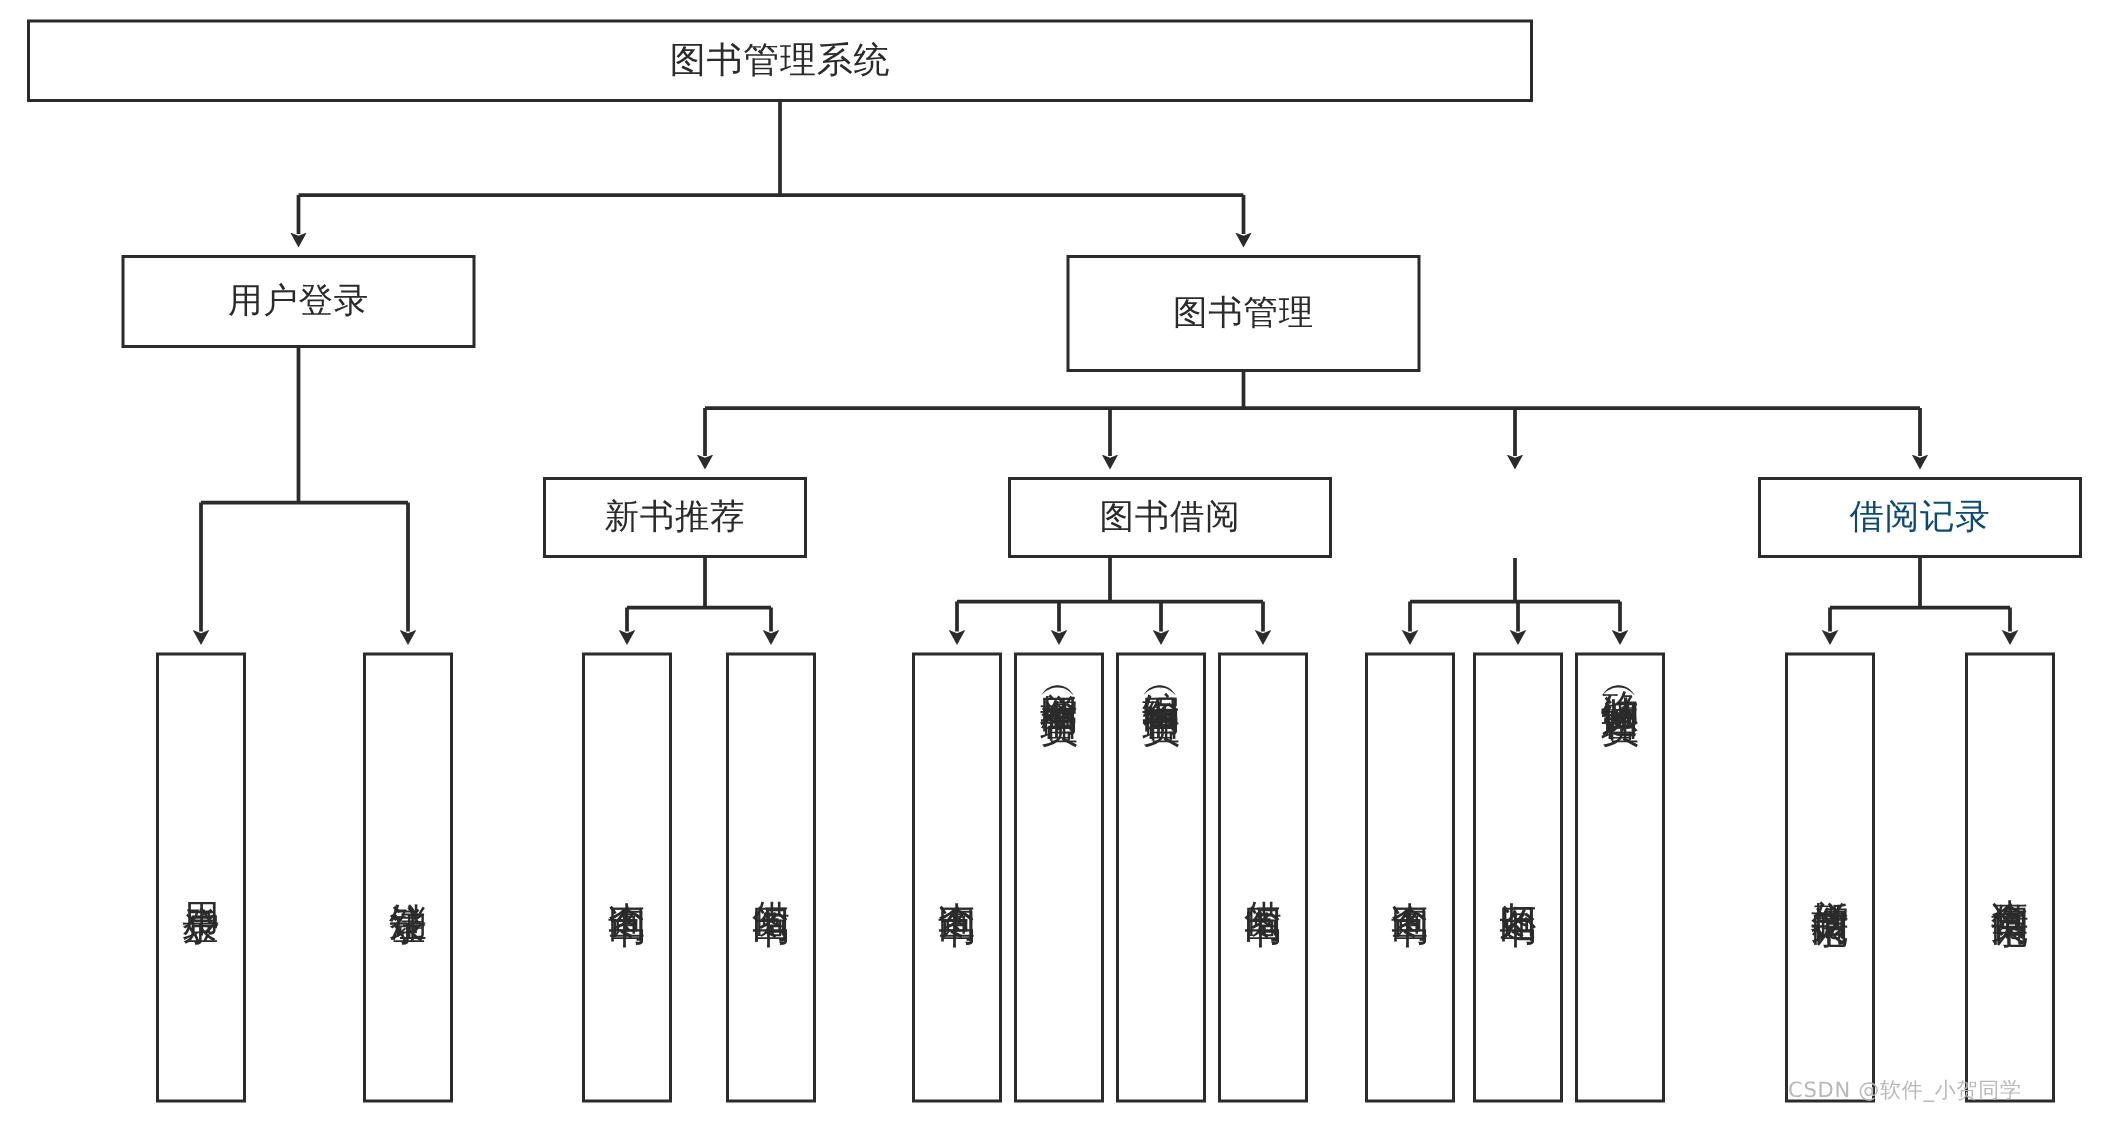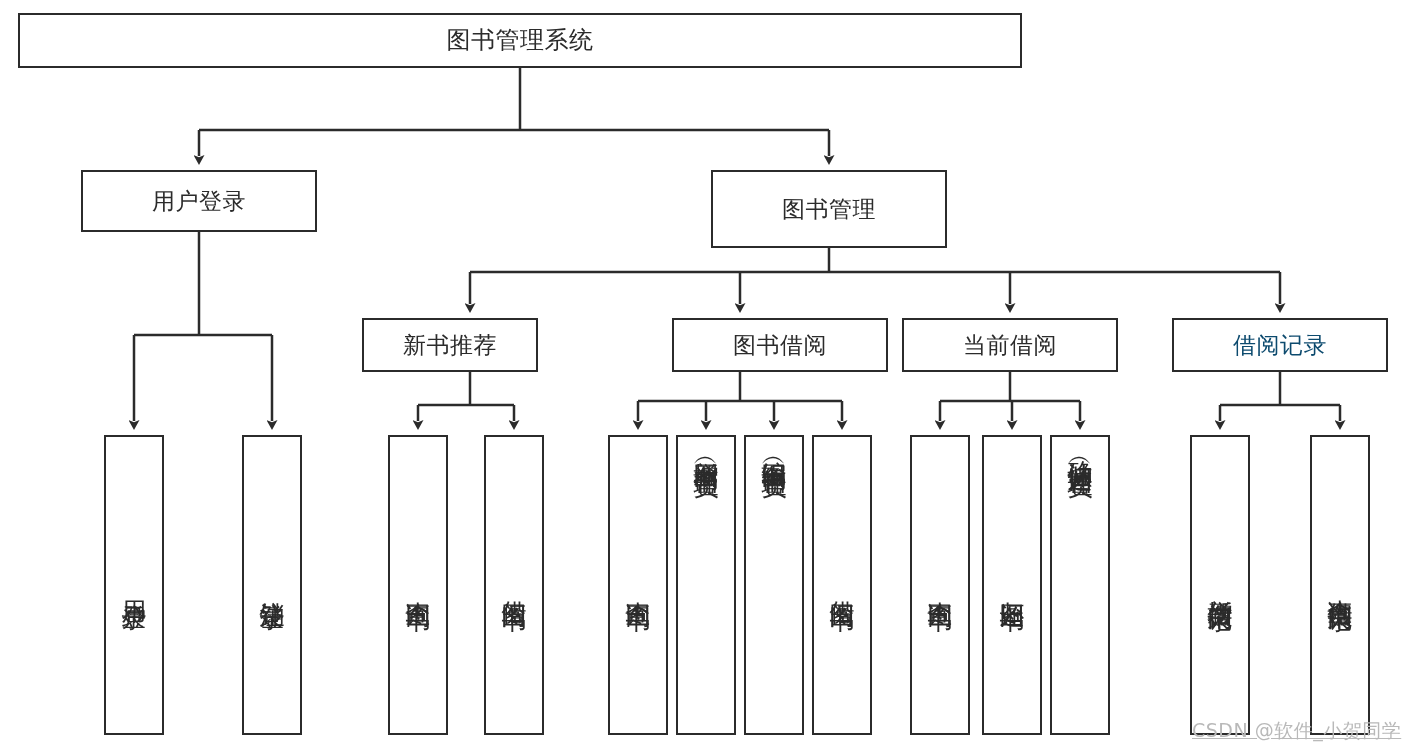--- a/index.html
+++ b/index.html
@@ -61,25 +61,24 @@
     line-height: 1.0;
     letter-spacing: 2px;
     white-space: nowrap;
   }
   .node.vert.top .label {
     align-self: flex-start;
     margin-top: 4px;
   }
   .watermark {
     position: absolute;
-    font-size: 19px;
+    font-size: 14px;
     color: #b9b9b9;
     white-space: nowrap;
     letter-spacing: 0.5px;
-    text-decoration: underline;
   }
 </style>
 </head>
 <body>
 
 <div id="canvas" style="background: rgb(255, 255, 255);">
 
   <svg id="edges" viewBox="0 0 1405 747" xmlns="http://www.w3.org/2000/svg">
     <defs>
       <marker id="arrow" markerWidth="10" markerHeight="11" refX="1" refY="5.5" orient="auto" markerUnits="userSpaceOnUse">
@@ -143,23 +142,20 @@
   <div class="node horiz" style="left: 711px; top: 170px; width: 236px; height: 78px; border-color: rgb(43, 43, 43); background: rgb(255, 255, 255); color: rgb(43, 43, 43);">
     <span class="label">图书管理</span>
   </div>
 
   <div class="node horiz" style="left: 362px; top: 318px; width: 176px; height: 54px; border-color: rgb(43, 43, 43); background: rgb(255, 255, 255); color: rgb(43, 43, 43);">
     <span class="label">新书推荐</span>
   </div>
   <div class="node horiz" style="left: 632px; top: 318px; width: 216px; height: 54px; border-color: rgb(43, 43, 43); background: rgb(255, 255, 255); color: rgb(43, 43, 43); margin-left: 40px;">
     <span class="label">图书借阅</span>
   </div>
-  <div class="node horiz" style="left: 902px; top: 318px; width: 216px; height: 54px; border-color: rgb(43, 43, 43); background: rgb(255, 255, 255); color: rgb(43, 43, 43);">
-    <span class="label">当前借阅</span>
-  </div>
   <div class="node horiz" style="left: 1172px; top: 318px; width: 216px; height: 54px; border-color: rgb(43, 43, 43); background: rgb(255, 255, 255); color: #0c4a6e;">
     <span class="label">借阅记录</span>
   </div>
 
   <div class="node vert" style="left: 104px; top: 435px; width: 60px; height: 300px; border-color: rgb(43, 43, 43); background: rgb(255, 255, 255); color: rgb(43, 43, 43);">
     <span class="label">用户登录</span>
   </div>
   <div class="node vert" style="left: 242px; top: 435px; width: 60px; height: 300px; border-color: rgb(43, 43, 43); background: rgb(255, 255, 255); color: rgb(43, 43, 43);">
     <span class="label">注销登录</span>
   </div>

